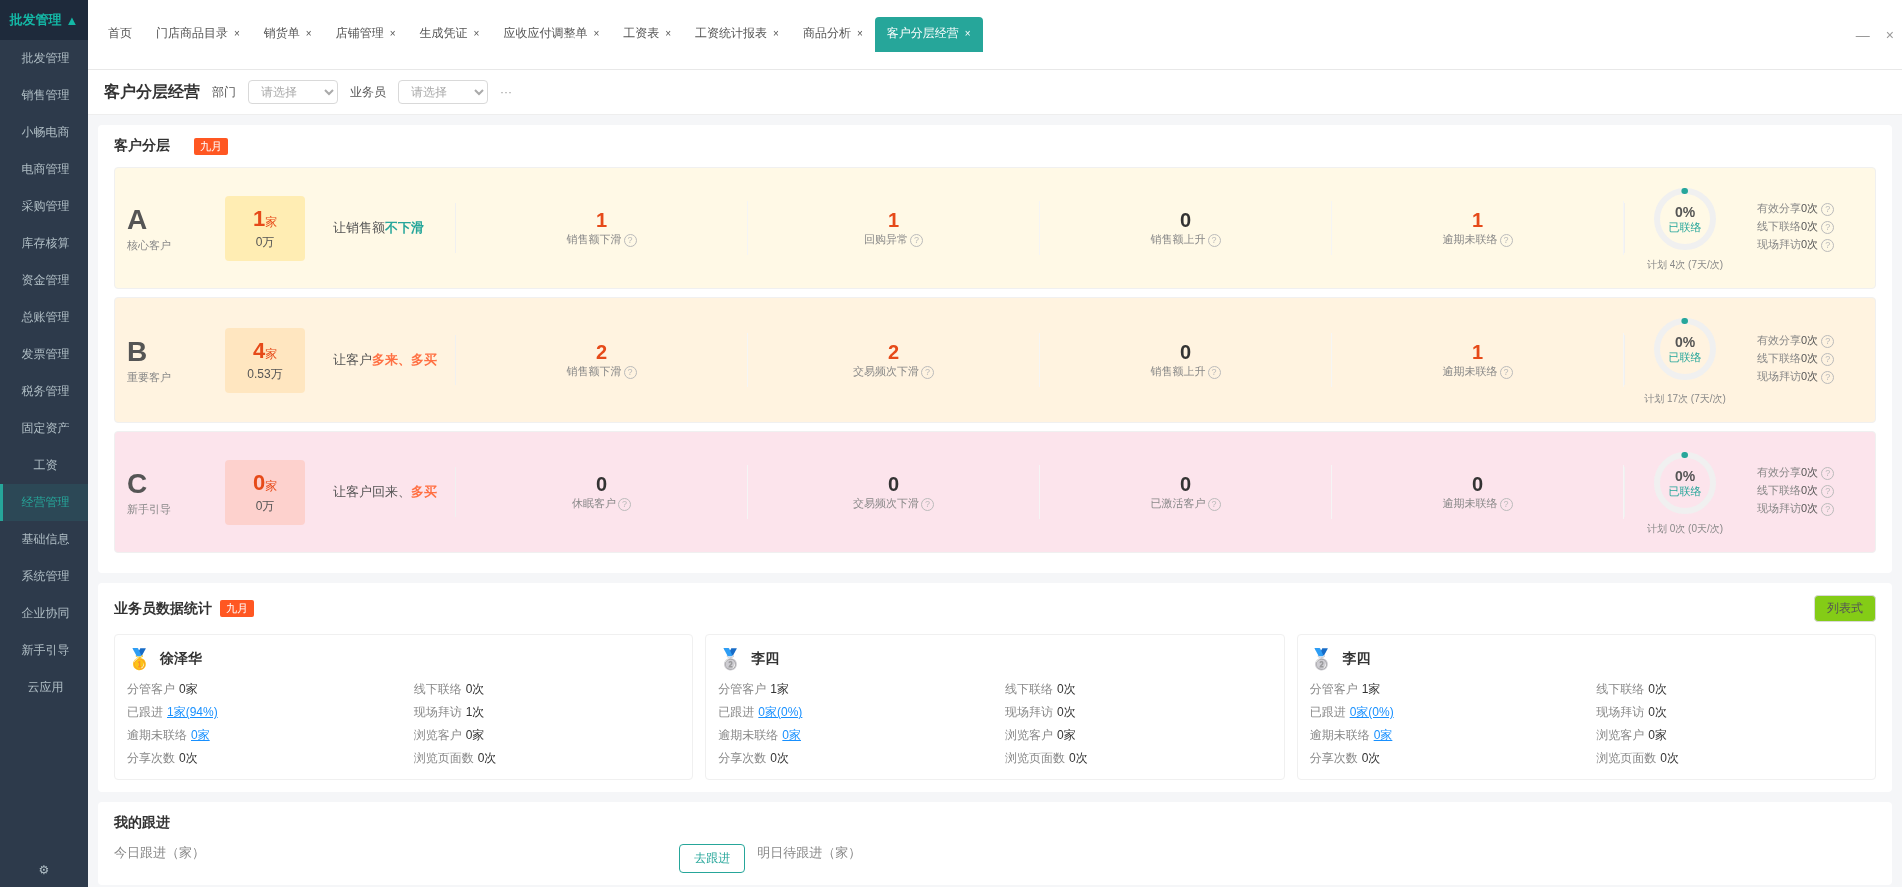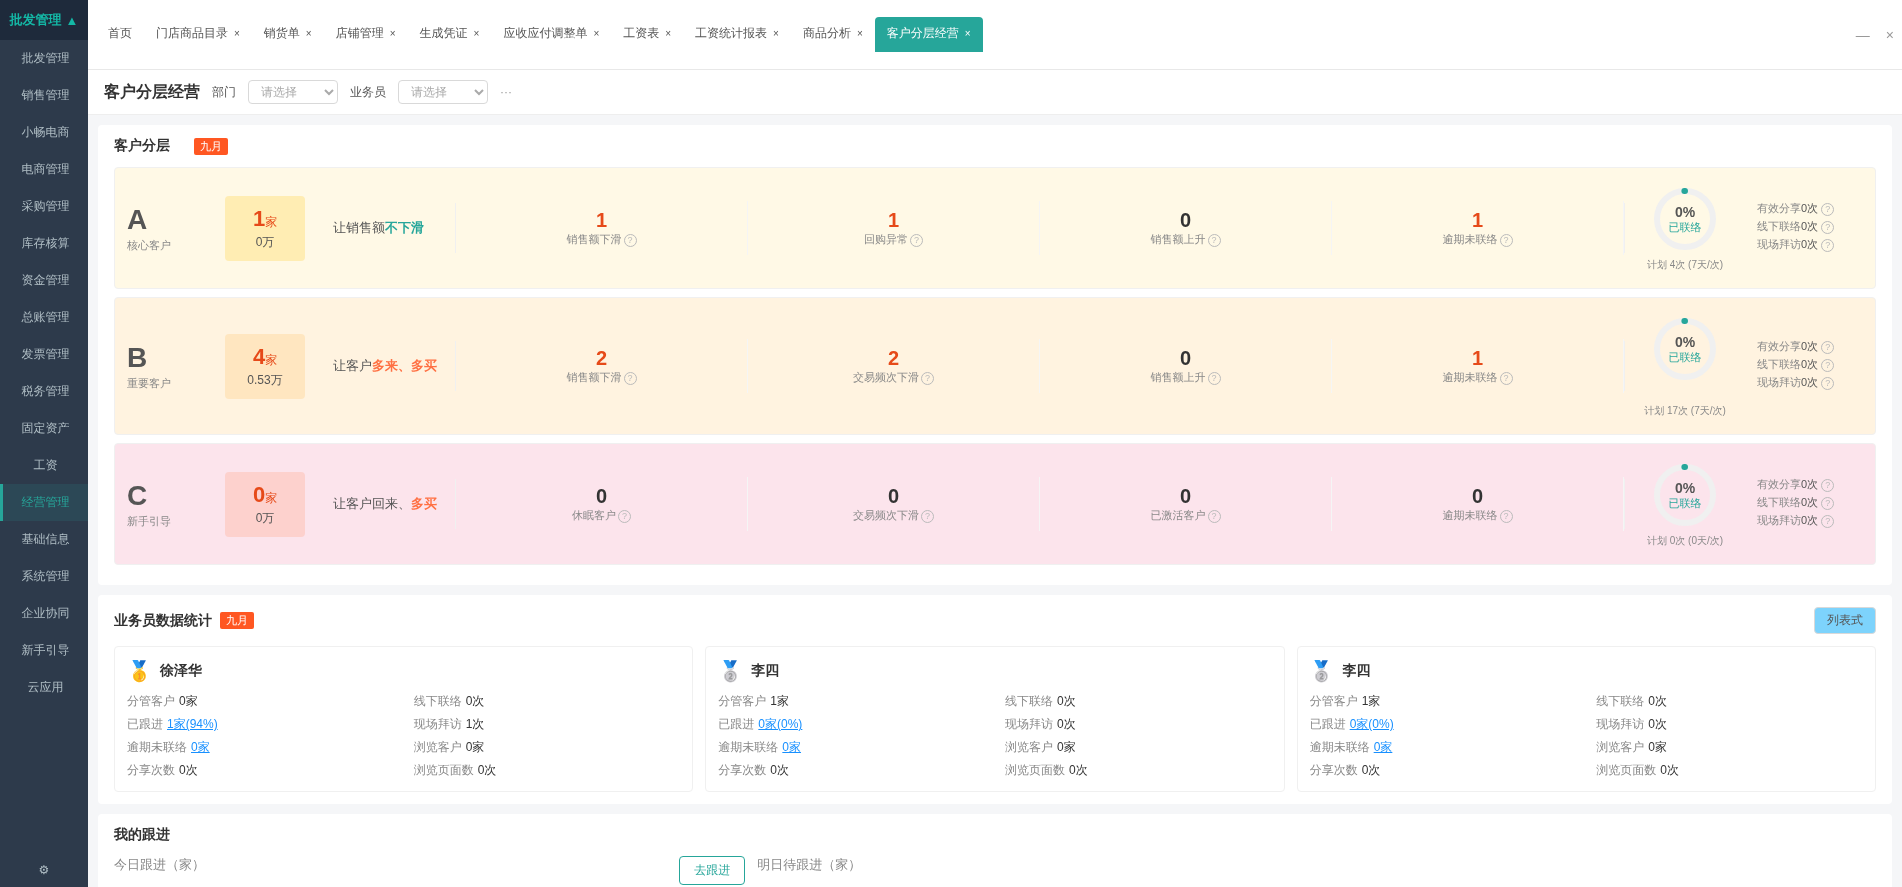--- a/index.html
+++ b/index.html
@@ -288,21 +288,21 @@
     }
 
     
     .section-header-row {
       display: flex;
       align-items: center;
       justify-content: space-between;
       margin-bottom: 12px;
     }
     .btn-list-view {
-      background: #7dd3fc;
+      background: #84cc16;
       border: 1px solid #d9d9d9;
       color: #555;
       padding: 4px 12px;
       border-radius: 4px;
       cursor: pointer;
       font-size: 12px;
     }
 
     .info-icon {
       display: inline-block;
@@ -501,21 +501,21 @@
     <div class="circle-wrapper">
       <svg class="circle-svg" width="70" height="70">
         <circle cx="35" cy="35" r="28" fill="none" stroke="#f0f0f0" stroke-width="6"></circle>
         <circle cx="35" cy="35" r="28" fill="none" stroke="#26a69a" stroke-width="6" stroke-dasharray="0,175" stroke-linecap="round" transform="rotate(-90 35 35)"></circle>
       </svg>
       <div class="circle-inner">
         <div class="circle-pct">0%</div>
         <div class="circle-connected">已联络</div>
       </div>
     </div>
-    <div class="circle-plan" style="font-size:10px;color:#888;margin-top:20px;">计划 17次 (7天/次)</div>
+    <div class="circle-plan" style="font-size:10px;color:#888;margin-top:8px;">计划 17次 (7天/次)</div>
 
     </div>
     <div class="tier-right-col">
 
     <div class="right-row">
       <span class="right-label">有效分享</span>
       <span class="right-value">0次 <span class="info-icon">?</span></span>
     </div>
 
     <div class="right-row">

